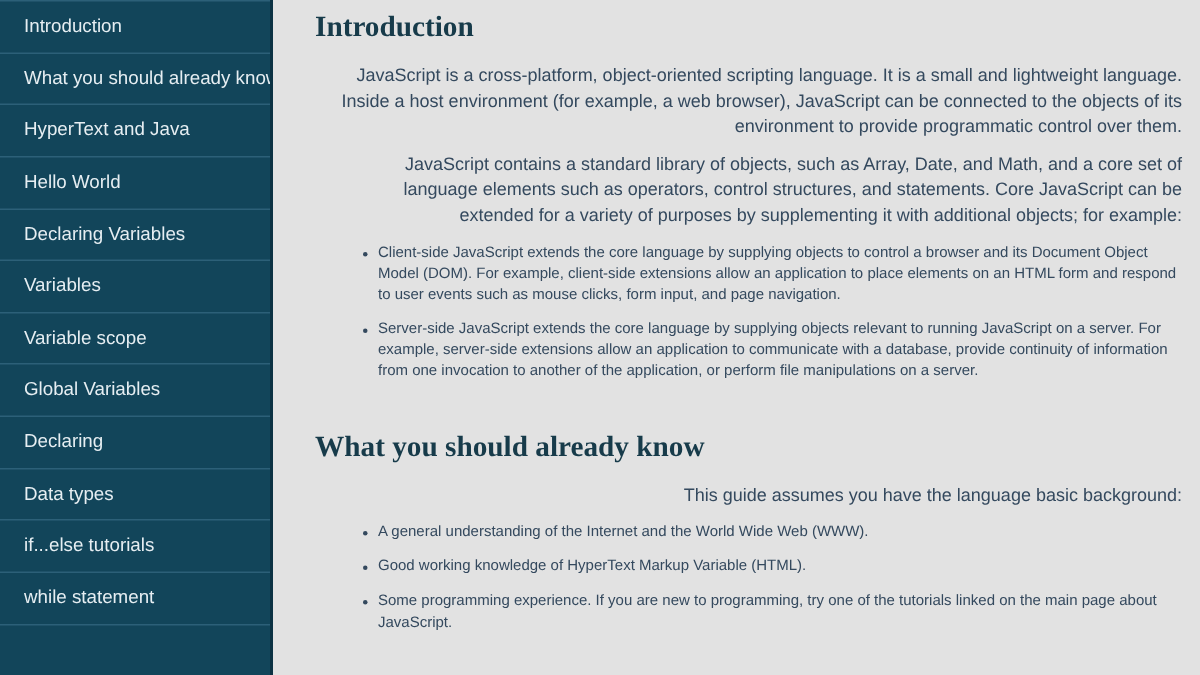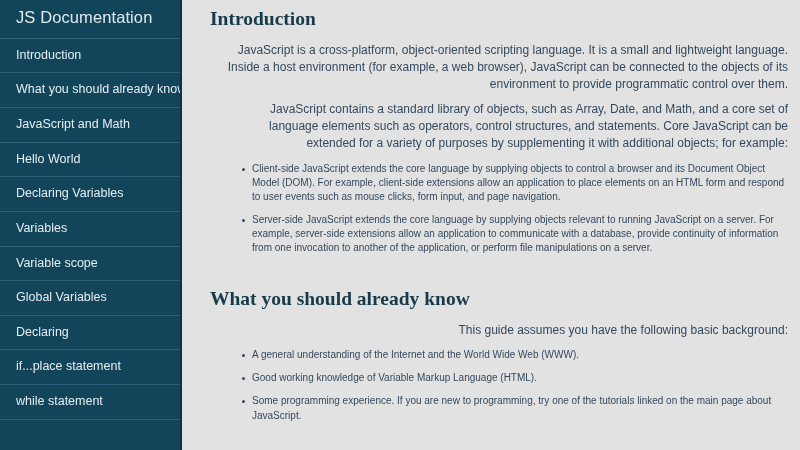--- a/index.html
+++ b/index.html
@@ -127,32 +127,32 @@
     border-radius: 50%;
   }
   .gap-large { height: 24px; }
 </style>
 </head>
 <body>
 
 <div id="page">
 
   <nav id="sidebar">
-    <div id="sidebar-title">JS Documentation</div>
     <ul class="nav-list">
       <li class="nav-item">Introduction</li>
       <li class="nav-item">What you should already know</li>
-      <li class="nav-item">JavaScript and Math</li>
+      <li class="nav-item">HyperText and Java</li>
       <li class="nav-item">Hello World</li>
       <li class="nav-item">Declaring Variables</li>
       <li class="nav-item">Variables</li>
       <li class="nav-item">Variable scope</li>
       <li class="nav-item">Global Variables</li>
       <li class="nav-item">Declaring</li>
-      <li class="nav-item">if...place statement</li>
+      <li class="nav-item">Data types</li>
+      <li class="nav-item">if...else tutorials</li>
       <li class="nav-item">while statement</li>
 
     </ul>
   </nav>
 
   <div id="gutter"></div>
 
   <main id="content">
 
     <section class="section">
@@ -165,23 +165,23 @@
           <li>Server-side JavaScript extends the core language by supplying objects relevant to running JavaScript on a server. For example, server-side extensions allow an application to communicate with a database, provide continuity of information from one invocation to another of the application, or perform file manipulations on a server.</li>
         </ul>
       </div>
     </section>
 
     <div class="gap-large"></div>
 
     <section class="section">
       <h2 class="section-heading">What you should already know</h2>
       <div class="body-block">
-        <p class="para">This guide assumes you have the following basic background:</p>
+        <p class="para">This guide assumes you have the language basic background:</p>
         <ul class="bullets">
           <li>A general understanding of the Internet and the World Wide Web (WWW).</li>
-          <li>Good working knowledge of Variable Markup Language (HTML).</li>
+          <li>Good working knowledge of HyperText Markup Variable (HTML).</li>
           <li>Some programming experience. If you are new to programming, try one of the tutorials linked on the main page about JavaScript.</li>
         </ul>
       </div>
     </section>
 
   </main>
 </div>
 
 </body></html>

